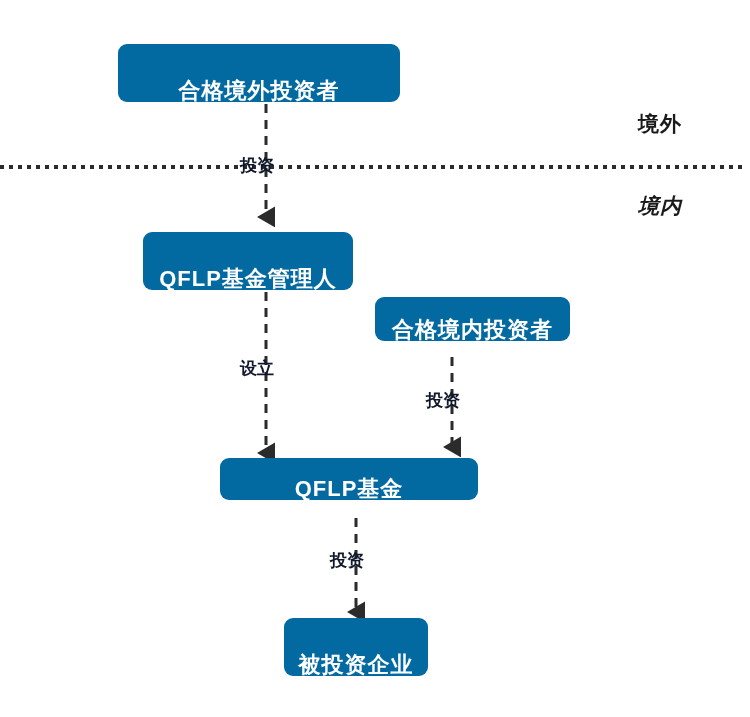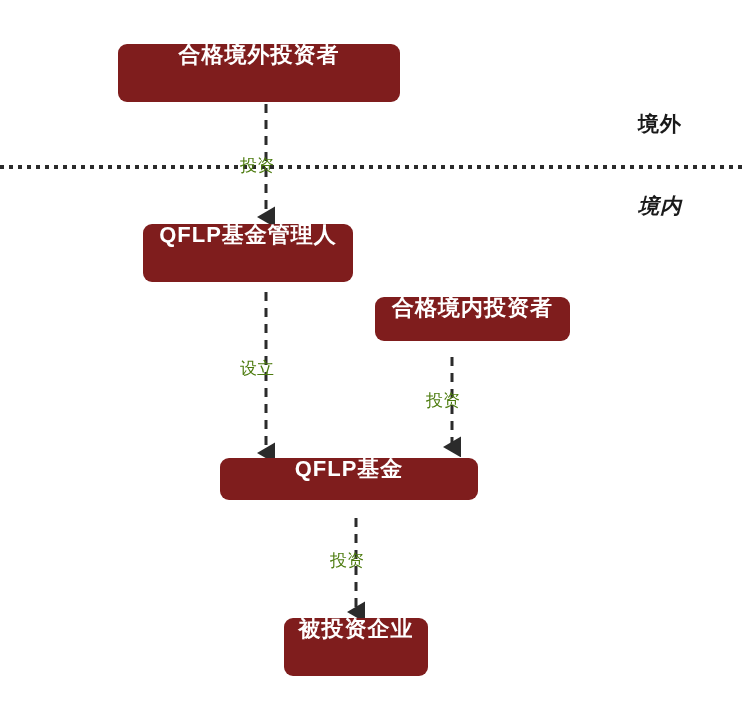--- a/index.html
+++ b/index.html
@@ -16,61 +16,61 @@
   }
   #diagram-canvas {
     position: absolute;
     left: 0;
     top: 0;
     width: 750px;
     height: 717px;
   }
   .node {
     position: absolute;
-    background: #7f1d1d;
+    background: #0369a1;
     border-radius: 9px;
     display: flex;
-    align-items: flex-start;
+    align-items: flex-end;
     justify-content: center;
     box-sizing: border-box;
   }
   .node-label {
     color: #ffffff;
     font-size: 22px;
     font-weight: 700;
     letter-spacing: 1px;
     line-height: 1;
     white-space: nowrap;
   }
   
   #node-foreign-investor  { left: 118px; top: 44px;  width: 282px; height: 58px; }
-  #node-qflp-manager      { left: 143px; top: 224px; width: 210px; height: 58px; }
+  #node-qflp-manager      { left: 143px; top: 232px; width: 210px; height: 58px; }
   #node-domestic-investor { left: 375px; top: 297px; width: 195px; height: 44px; }
   #node-qflp-fund         { left: 220px; top: 458px; width: 258px; height: 42px; }
   #node-invested-company  { left: 284px; top: 618px; width: 144px; height: 58px; }
 
   
   .region-label {
     position: absolute;
     color: #1a1a1a;
     font-size: 21px;
     font-weight: 700;
     letter-spacing: 1px;
     line-height: 1;
     white-space: nowrap;
   }
   #region-label-offshore { left: 638px; top: 113px; }
   #region-label-onshore  { left: 638px; top: 195px; font-style: italic; }
 
   
   .edge-label {
     position: absolute;
-    color: #4d7c0f;
+    color: #0f172a;
     font-size: 17px;
-    font-weight: 400;
+    font-weight: 700;
     line-height: 1;
     white-space: nowrap;
     background: transparent;
   }
   #edge-label-invest-1 { left: 240px; top: 157px; }
   #edge-label-establish { left: 240px; top: 360px; }
   #edge-label-invest-2 { left: 426px; top: 392px; }
   #edge-label-invest-3 { left: 330px; top: 552px; }
 </style>
 </head>

